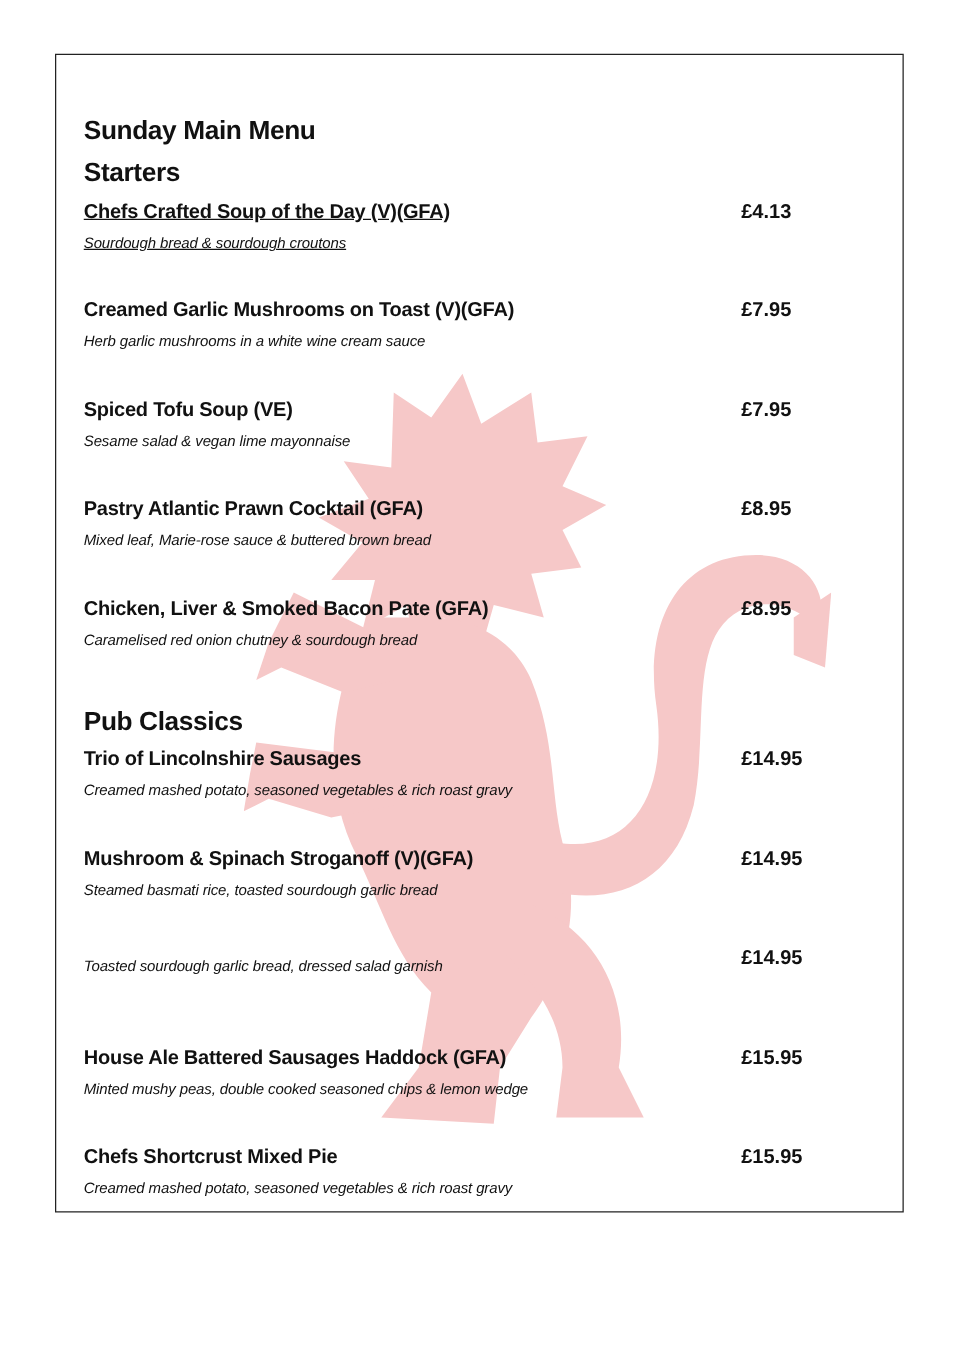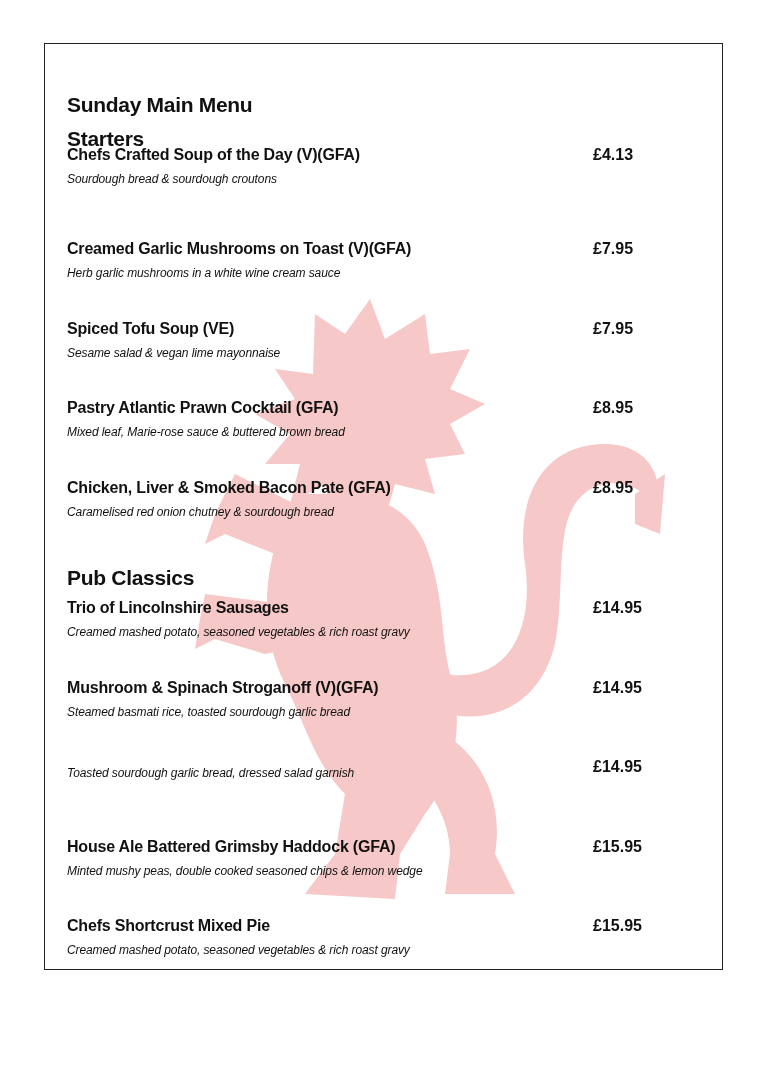--- a/index.html
+++ b/index.html
@@ -33,21 +33,21 @@
       <path d="M250 380 C310 390 340 340 330 270 C320 200 350 150 410 150 C450 150 470 180 460 210 C440 185 400 180 380 210 C360 240 370 300 360 350 C345 410 300 430 250 420 Z"></path>
       <path d="M440 200 L470 180 L465 240 L440 230 Z"></path>
     </g>
   </svg>
 
   <div class="content">
     <div class="title">Sunday Main Menu</div>
 
     <div class="section" style="top:83px;">Starters</div>
 
-    <div class="item" style="top:102px;">
+    <div class="item" style="top:117px;text-decoration:underline;">
       <div class="item-name">Chefs Crafted Soup of the Day (V)(GFA)</div>
       <div class="item-price">£4.13</div>
       <div class="item-desc">Sourdough bread &amp; sourdough croutons</div>
     </div>
 
     <div class="item" style="top:196px;">
       <div class="item-name">Creamed Garlic Mushrooms on Toast (V)(GFA)</div>
       <div class="item-price">£7.95</div>
       <div class="item-desc">Herb garlic mushrooms in a white wine cream sauce</div>
     </div>
@@ -83,21 +83,21 @@
       <div class="item-price">£14.95</div>
       <div class="item-desc">Steamed basmati rice, toasted sourdough garlic bread</div>
     </div>
 
     <div class="item" style="top:714px;">
       <div class="item-price">£14.95</div>
       <div class="item-desc">Toasted sourdough garlic bread, dressed salad garnish</div>
     </div>
 
     <div class="item" style="top:794px;">
-      <div class="item-name">House Ale Battered Grimsby Haddock (GFA)</div>
+      <div class="item-name">House Ale Battered Sausages Haddock (GFA)</div>
       <div class="item-price">£15.95</div>
       <div class="item-desc">Minted mushy peas, double cooked seasoned chips &amp; lemon wedge</div>
     </div>
 
     <div class="item" style="top:873px;">
       <div class="item-name">Chefs Shortcrust Mixed Pie</div>
       <div class="item-price">£15.95</div>
       <div class="item-desc">Creamed mashed potato, seasoned vegetables &amp; rich roast gravy</div>
     </div>
   </div>

